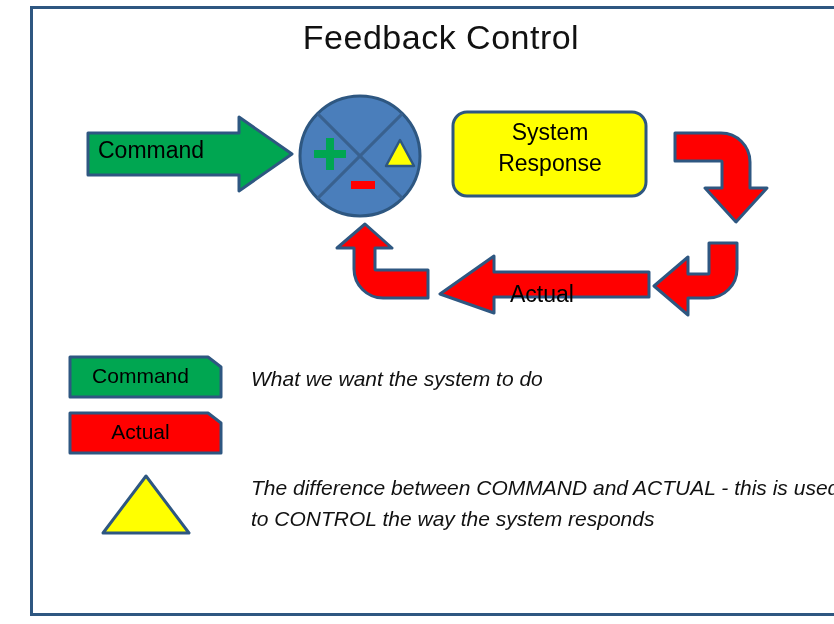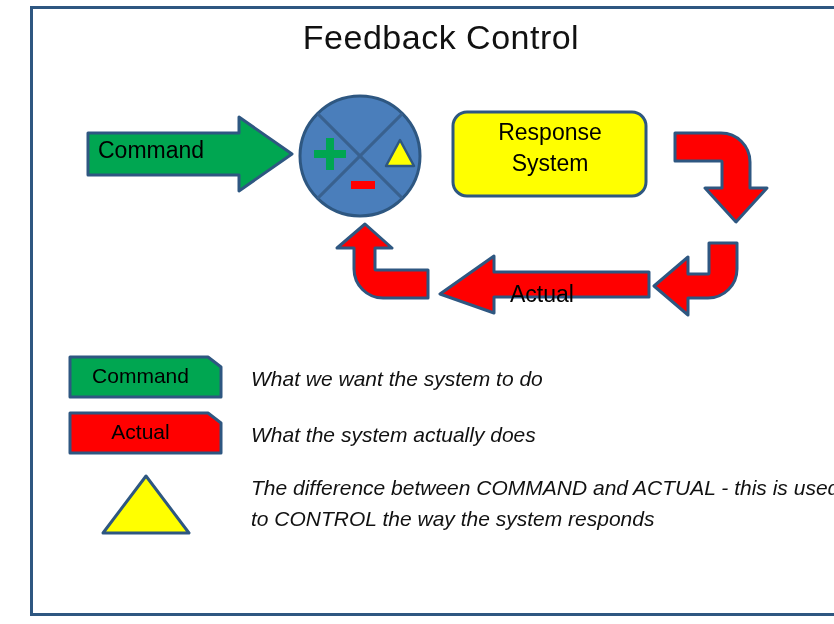--- a/index.html
+++ b/index.html
@@ -161,22 +161,22 @@
     <polygon points="625,272 470,272 470,256 416,294 470,313 470,297 625,297" fill="#ff0000" stroke="#2e5781" stroke-width="3" stroke-linejoin="round"></polygon>
 
     <path d="M 404,272 L 404,298 L 359,298 A 29,29 0 0 1 330,269
              L 330,248 L 313,248 L 341,224 L 368,248 L 351,248
              L 351,269 A 1,1 0 0 0 352,270 L 404,270 Z" fill="#ff0000" stroke="#2e5781" stroke-width="3" stroke-linejoin="round"></path>
   </svg>
 
   <div class="shape-text" id="command-arrow-text">Command</div>
 
   <div class="shape-text" id="sysresp-text">
+    <div>System</div>
     <div>Response</div>
-    <div>System</div>
   </div>
 
   <div class="shape-text" id="actual-arrow-text">Actual</div>
 
   <div class="legend-row" id="legend-row-command">
     <div class="swatch">
       <svg width="155" height="44" viewBox="0 0 155 44" xmlns="http://www.w3.org/2000/svg">
         <polygon points="2,2 140,2 153,12 153,42 2,42" fill="#00a651" stroke="#2e5781" stroke-width="3" stroke-linejoin="round"></polygon>
       </svg>
       <div class="swatch-label">Command</div>
@@ -184,21 +184,20 @@
     <div class="legend-desc">What we want the system to do</div>
   </div>
 
   <div class="legend-row" id="legend-row-actual">
     <div class="swatch">
       <svg width="155" height="44" viewBox="0 0 155 44" xmlns="http://www.w3.org/2000/svg">
         <polygon points="2,2 140,2 153,12 153,42 2,42" fill="#ff0000" stroke="#2e5781" stroke-width="3" stroke-linejoin="round"></polygon>
       </svg>
       <div class="swatch-label">Actual</div>
     </div>
-    <div class="legend-desc">What the system actually does</div>
   </div>
 
   <div class="legend-row" id="legend-row-delta">
     <div class="tri-swatch">
       <svg width="155" height="72" viewBox="0 0 155 72" xmlns="http://www.w3.org/2000/svg">
         <polygon points="78,6 121,63 35,63" fill="#ffff00" stroke="#2e5781" stroke-width="3" stroke-linejoin="round"></polygon>
       </svg>
     </div>
     <div class="legend-desc">The difference between COMMAND and ACTUAL - this is used to CONTROL the way the system responds</div>
   </div>

